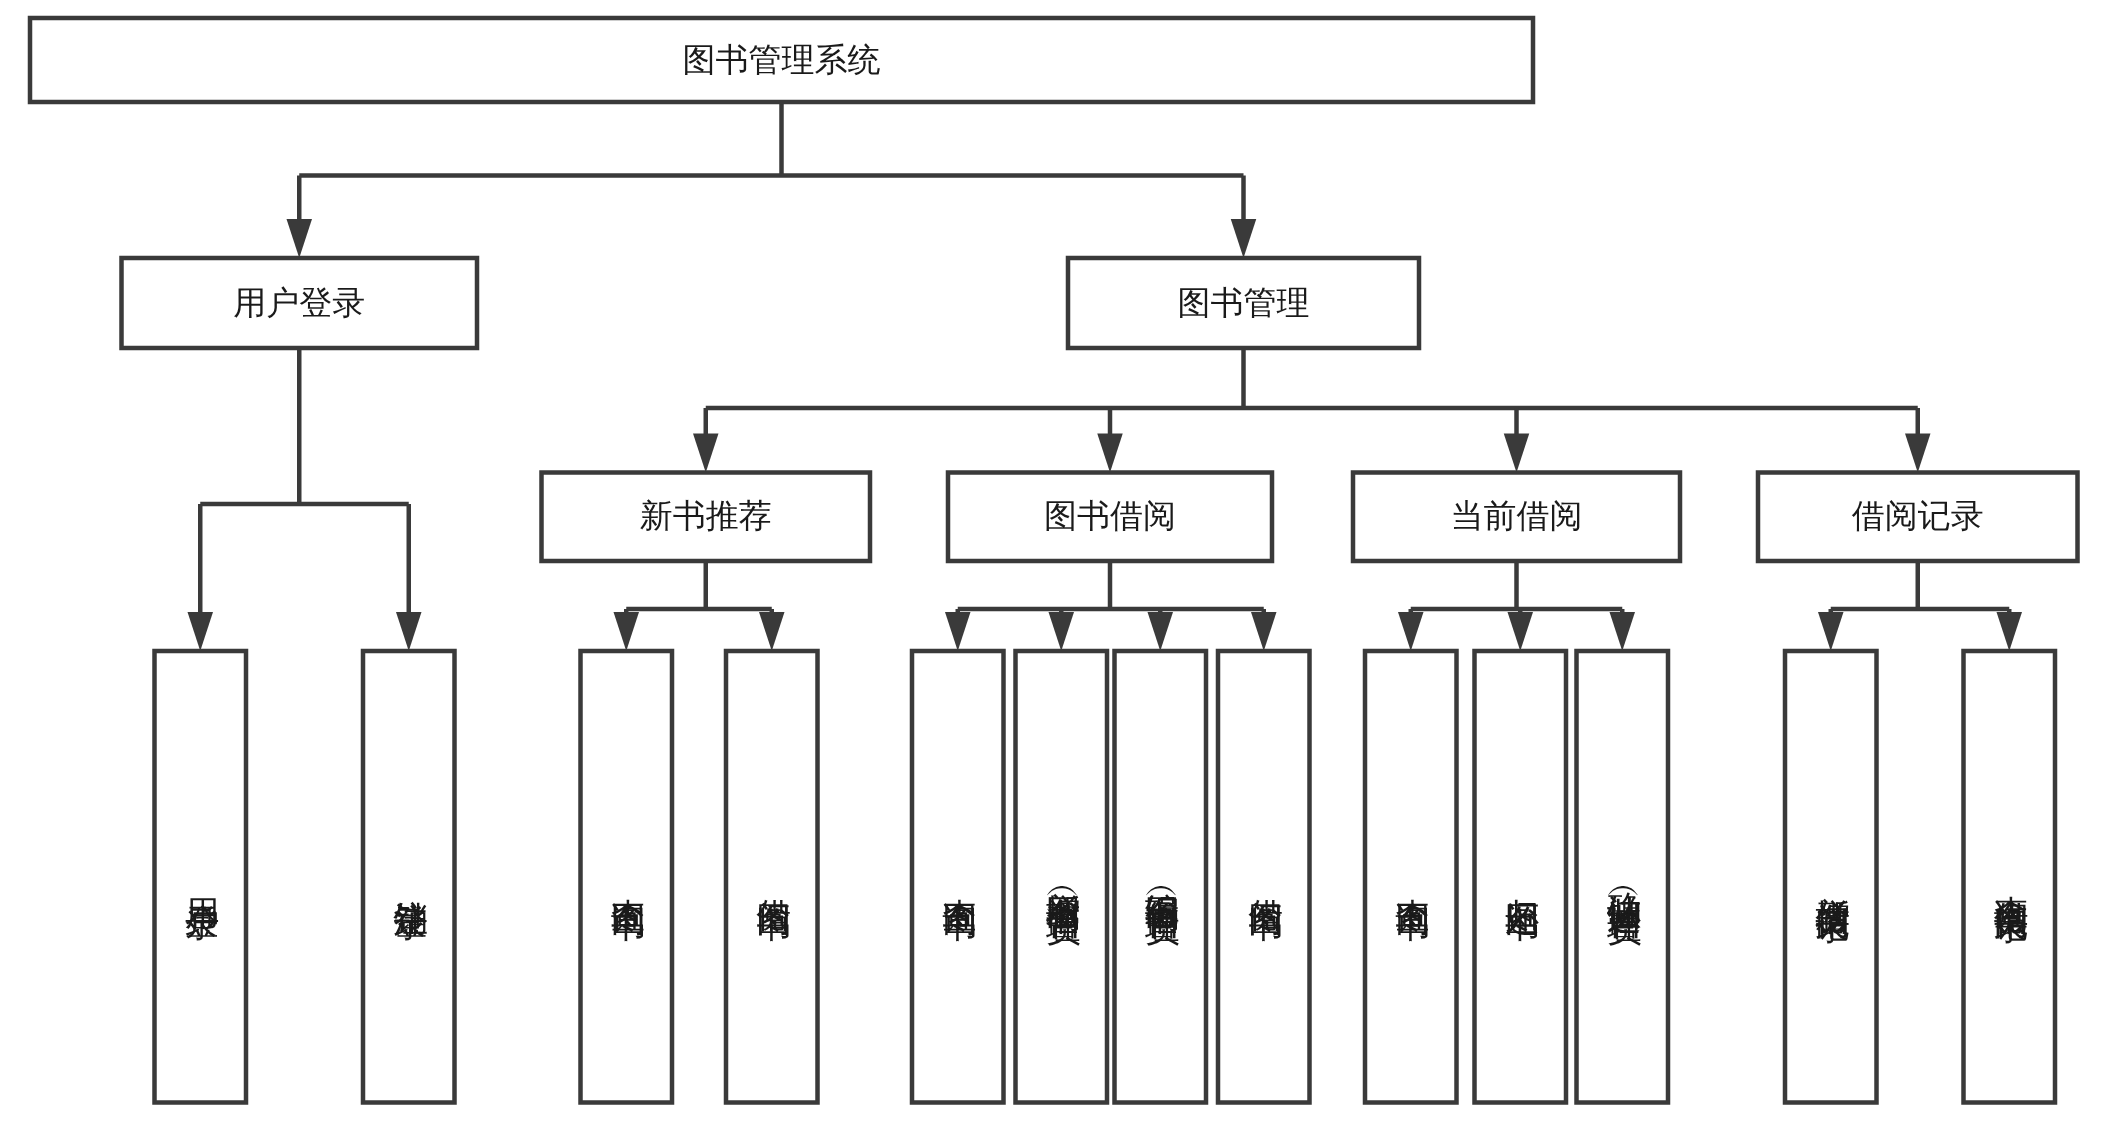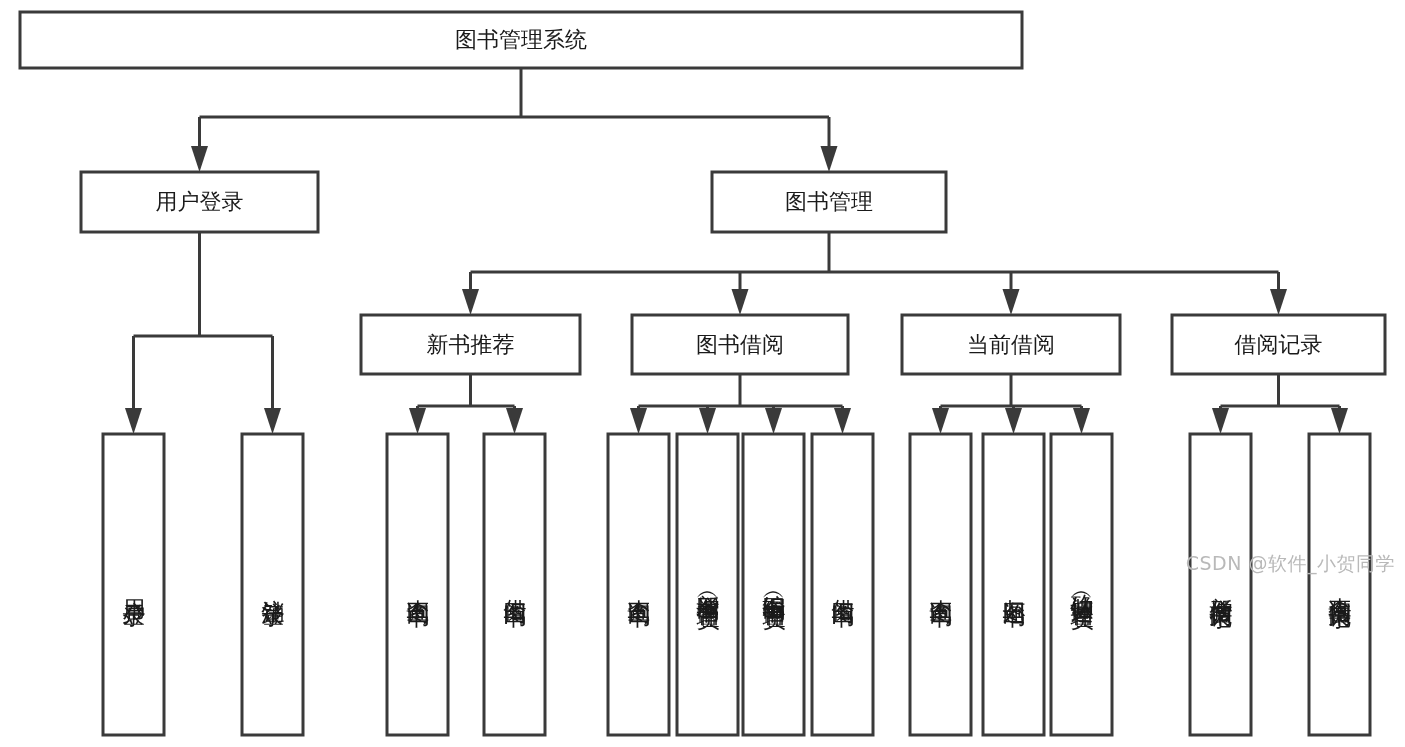--- a/index.html
+++ b/index.html
@@ -191,14 +191,13 @@
       <div class="leaf-label" style="left: 677px; top: 434px; width: 61px; height: 301px;">新增图书（管理员）</div>
       <div class="leaf-label" style="left: 743px; top: 434px; width: 61px; height: 301px;">编辑图书（管理员）</div>
       <div class="leaf-label" style="left: 812px; top: 434px; width: 61px; height: 301px;">借阅图书</div>
       <div class="leaf-label" style="left: 910px; top: 434px; width: 61px; height: 301px;">查询图书</div>
       <div class="leaf-label" style="left: 983px; top: 434px; width: 61px; height: 301px;">归还图书</div>
       <div class="leaf-label" style="left: 1051px; top: 434px; width: 61px; height: 301px;">确认归还（管理员）</div>
       <div class="leaf-label" style="left: 1190px; top: 434px; width: 61px; height: 301px;">新增借阅记录</div>
       <div class="leaf-label" style="left: 1309px; top: 434px; width: 61px; height: 301px;">查询借阅记录</div>
     </div>
 
-  <div class="watermark">CSDN @软件_小贺同学</div>
 </div>
 
 </body></html>

